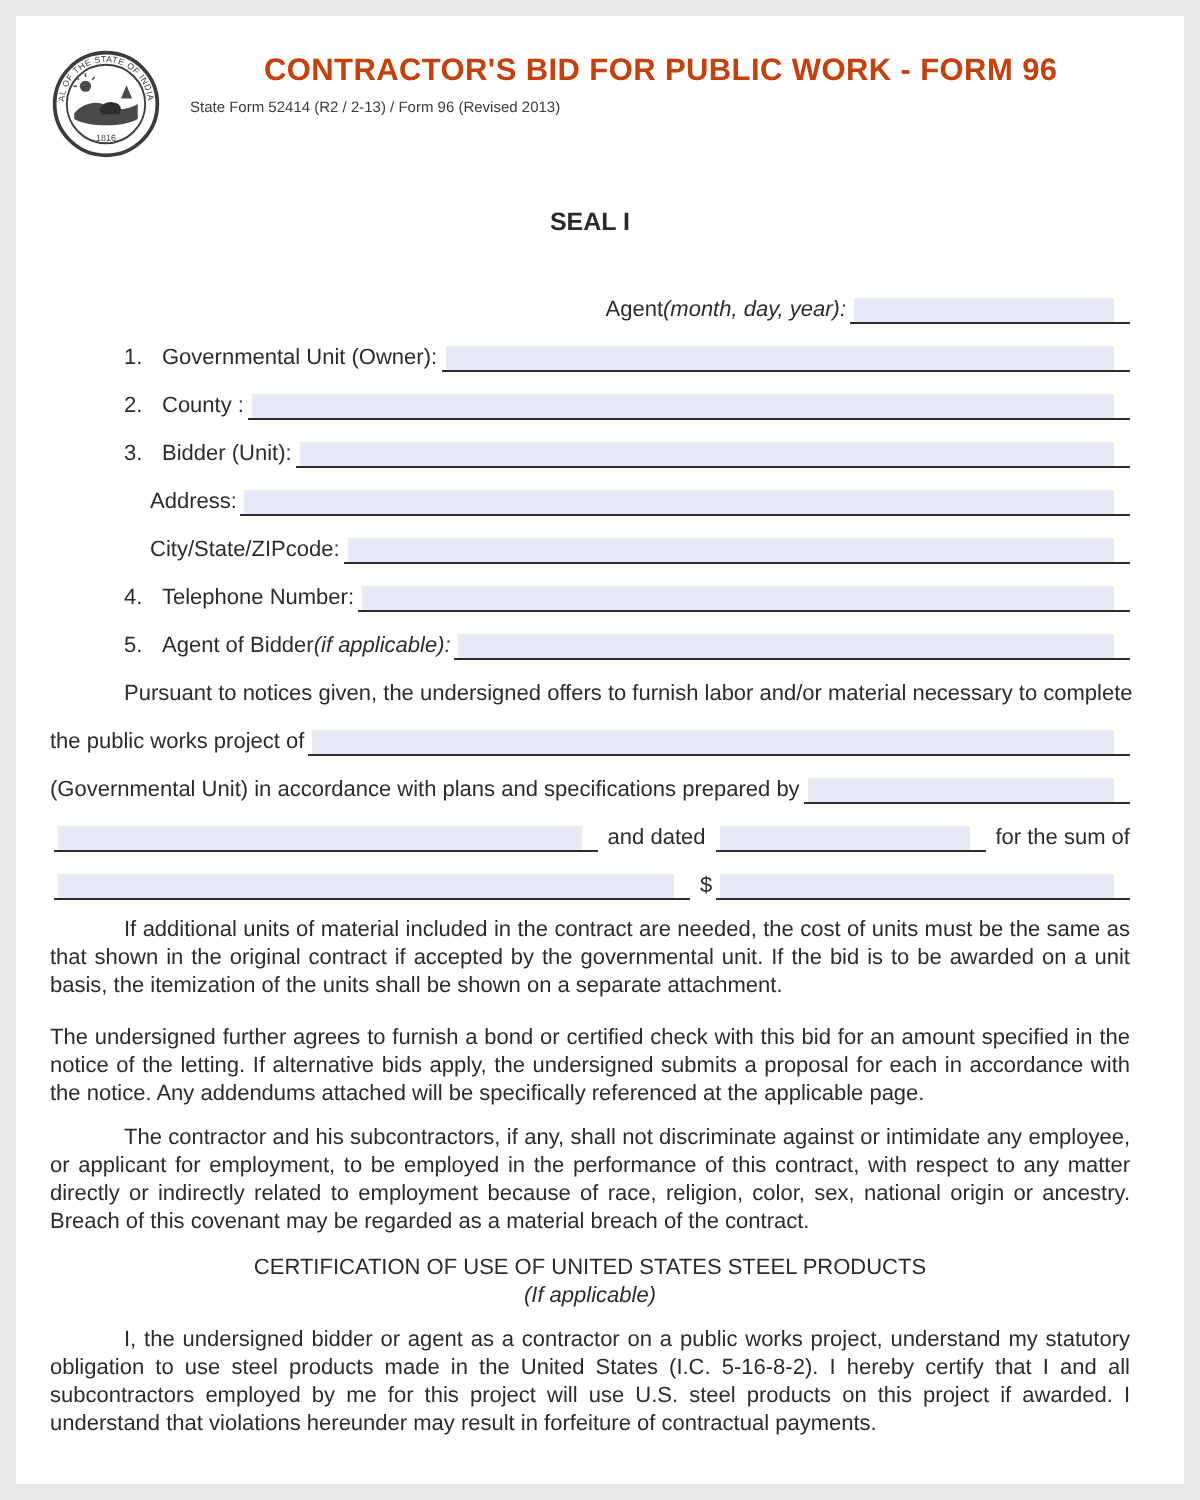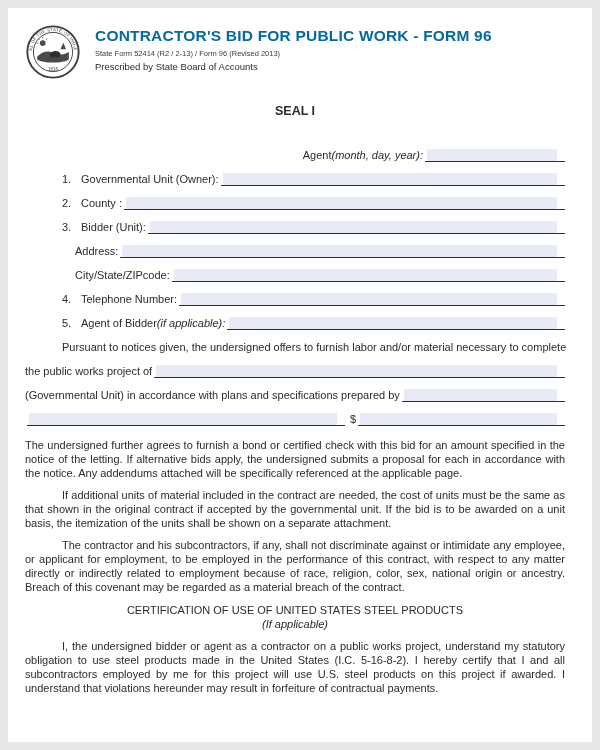--- a/index.html
+++ b/index.html
@@ -16,21 +16,21 @@
     background:#ffffff;
     box-sizing:border-box;
     padding:10px 27px 0 17px;
     overflow:hidden;
     position:relative;
   }
   
   .header { display:flex; margin-top:6px; }
   .seal { width:56px; height:56px; flex:none; }
   .htext { margin-left:14px; padding-top:3px; }
-  .title { font-size:15.5px; font-weight:bold; color:#0369a1; letter-spacing:0.2px; }
+  .title { font-size:15.5px; font-weight:bold; color:#c2410c; letter-spacing:0.2px;margin-left:37px; }
   .formline { font-size:7.5px; margin-top:4px; color:#3a3a3a; }
   .prescribed { font-size:9.5px; margin-top:3px; color:#2b2b2b; }
   
   .part1 { text-align:center; margin-top:24px; }
   .part1 .heading { font-size:12.5px; font-weight:bold; }
   .part1 .sub { font-size:11px; font-style:italic; margin-top:3px; }
   
   .formarea { margin-top:28px; }
   .frow {
     display:flex; align-items:flex-end;
@@ -94,21 +94,20 @@
         <line x1="15.5" y1="17" x2="14" y2="15.5"></line>
         <line x1="22.5" y1="17" x2="24" y2="15.5"></line>
       </g>
       <path d="M41 20 l3 7 h-6 z" fill="#4a4a4a"></path>
       <path d="M13 35 C18 29 26 28 30 31 C35 34 42 33 47 30 L47 38 C40 42.5 20 42.5 13 38 Z" fill="#4a4a4a"></path>
       <path d="M26.5 33 q2 -4.5 7 -4 q4.5 0.5 4.5 4 l-1 2.5 h-9.5 z" fill="#2e2e2e"></path>
     </svg>
     <div class="htext">
       <div class="title">CONTRACTOR'S BID FOR PUBLIC WORK - FORM 96</div>
       <div class="formline">State Form 52414 (R2 / 2-13) / Form 96 (Revised 2013)</div>
-      <div class="prescribed">Prescribed by State Board of Accounts</div>
     </div>
   </div>
 
   <div class="part1">
     <div class="heading">SEAL I</div>
   </div>
 
   <div class="formarea">
 
     <div class="frow daterow">
@@ -165,32 +164,38 @@
     <div class="frow">
       <span class="lbl">the public works project of</span>
       <div class="field"></div>
     </div>
 
     <div class="frow">
       <span class="lbl">(Governmental Unit) in accordance with plans and specifications prepared by</span>
       <div class="field"></div>
     </div>
 
+    <div class="frow">
+      <div class="field"></div>
+      <span class="lbl gapL gapR">and dated</span>
+      <div class="field w135"></div>
+      <span class="lbl gapL">for the sum of</span>
+    </div>
 
     <div class="frow">
       <div class="field w318"></div>
       <span class="lbl gapL">$</span>
       <div class="field"></div>
     </div>
 
   </div>
 
+  <p class="para indent">If additional units of material included in the contract are needed, the cost of units must be the same as that shown in the original contract if accepted by the governmental unit.  If the bid is to be awarded on a unit basis, the itemization of the units shall be shown on a separate attachment.</p>
+
   <p class="para first">The undersigned further agrees to furnish a bond or certified check with this bid for an amount specified in the notice of the letting.  If alternative bids apply, the undersigned submits a proposal for each in accordance with the notice.  Any addendums attached will be specifically referenced at the applicable page.</p>
-
-  <p class="para indent">If additional units of material included in the contract are needed, the cost of units must be the same as that shown in the original contract if accepted by the governmental unit.  If the bid is to be awarded on a unit basis, the itemization of the units shall be shown on a separate attachment.</p>
 
   <p class="para indent">The contractor and his subcontractors, if any, shall not discriminate against or intimidate any employee, or applicant for employment, to be employed in the performance of this contract, with respect to any matter directly or indirectly related to employment because of race, religion, color, sex, national origin or ancestry.  Breach of this covenant may be regarded as a material breach of the contract.</p>
 
   <div class="cert">
     <div>CERTIFICATION OF USE OF UNITED STATES STEEL PRODUCTS</div>
     <div class="sub">(If applicable)</div>
   </div>
 
   <p class="para indent">I, the undersigned bidder or agent as a contractor on a public works project, understand my statutory obligation to use steel products made in the United States (I.C. 5-16-8-2).  I hereby certify that I and all subcontractors employed by me for this project will use U.S. steel products on this project if awarded.  I understand that violations hereunder may result in forfeiture of contractual payments.</p>
 

